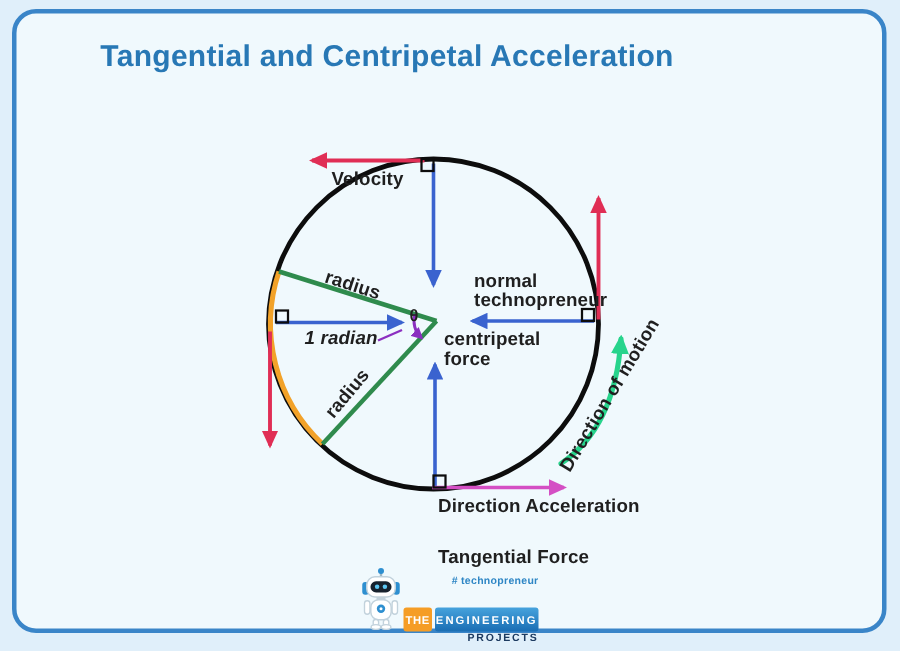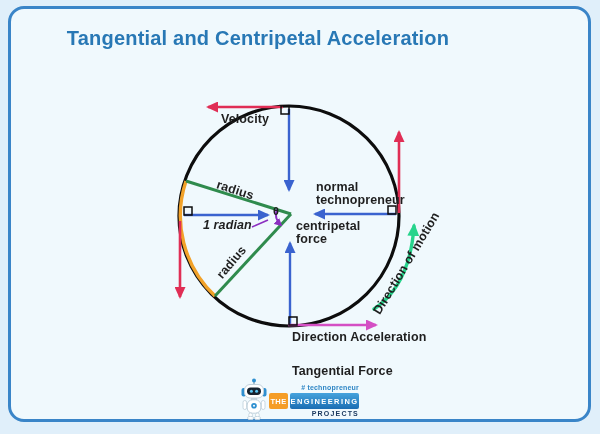--- a/index.html
+++ b/index.html
@@ -38,21 +38,21 @@
   #lbl-tan-acc{left:292px;top:331px;}
   #lbl-tan-force{left:292px;top:345px;margin-top:20px;}
   
   .logo{position:absolute;left:238px;top:378px;width:122px;height:42px;}
   .logo .robot{position:absolute;left:0;top:0;width:32px;height:42px;}
   .logo .textblock{position:absolute;left:31px;top:5px;width:90px;}
   .logo .hash{
     text-align:right;font-size:7px;font-weight:700;letter-spacing:.2px;
     color:var(--logoHashBlue,#2e86c5);height:9px;line-height:9px;
   }
-  .logo .row{display:flex;gap:2px;margin-top:1px;}
+  .logo .row{display:flex;gap:2px;margin-top:13px;}
   .logo .box-the{
     width:19px;height:16px;border-radius:2px;background:var(--logoOrange,#f59d26);
     color:#fff;font-size:7.5px;font-weight:700;letter-spacing:.4px;
     display:flex;align-items:center;justify-content:center;
   }
   .logo .box-eng{
     flex:1;height:16px;border-radius:2px;
     background:linear-gradient(var(--logoBlueTop,#46a3dd),var(--logoBlueBottom,#1a6db3));
     color:#fff;font-size:7.5px;font-weight:700;letter-spacing:1.4px;
     display:flex;align-items:center;justify-content:center;

